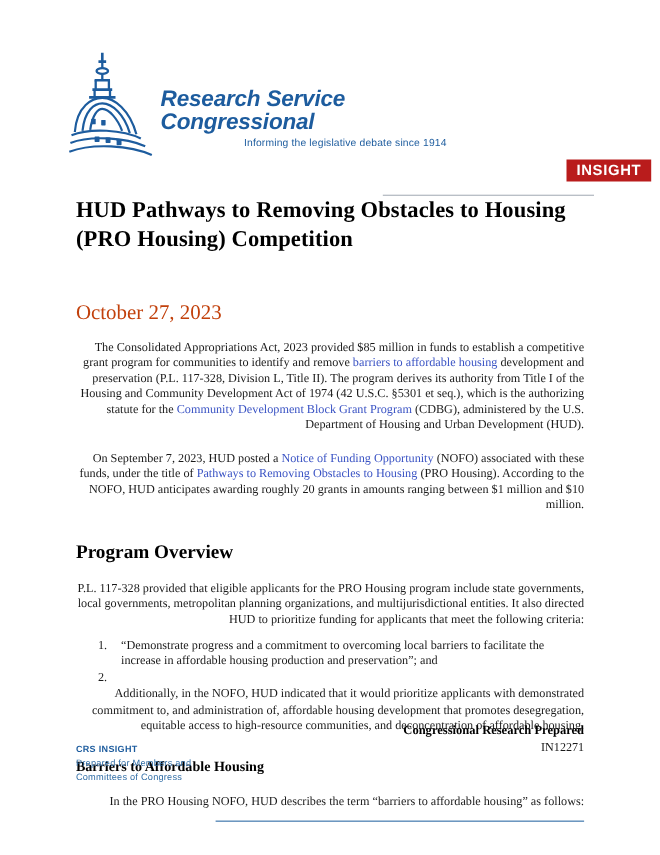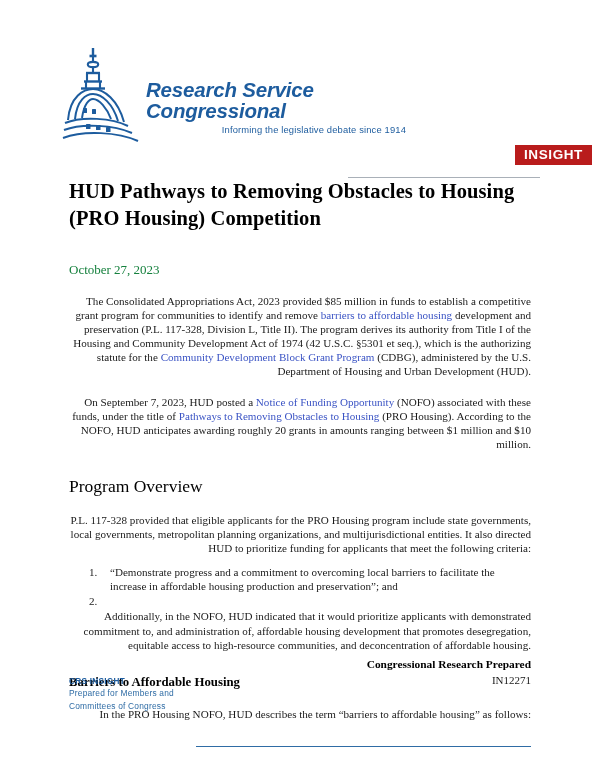--- a/index.html
+++ b/index.html
@@ -104,24 +104,24 @@
     margin: 0;
     font-family: "Liberation Serif", serif;
     font-weight: bold;
     font-size: 20.5px;
     line-height: 27px;
     letter-spacing: 0.1px;
     color: #000000;
   }
 
   .doc-date {
-    margin-top: 30px;
-    font-size: 13px;
+    margin-top: 45px;
+    font-size: 19px;
     line-height: 16px;
-    color: #15803d;
+    color: #c2410c;
   }
 
   p.body-para {
     margin: 0;
     margin-top: 16px;
     font-size: 11.1px;
     line-height: 14.1px;
     text-align: right;
     color: #1a1a1a;
   }
@@ -129,21 +129,21 @@
   a.doc-link,
   .doc-link {
     color: #3a53c4;
     text-decoration: none;
   }
 
   h2.section-head {
     margin: 0;
     margin-top: 24px;
     font-family: "Liberation Serif", serif;
-    font-weight: normal;
+    font-weight: bold;
     font-size: 17.5px;
     line-height: 22px;
     color: #000000;
   }
 
   h3.sub-head {
     margin: 0;
     margin-top: 22px;
     font-family: "Liberation Serif", serif;
     font-weight: bold;

